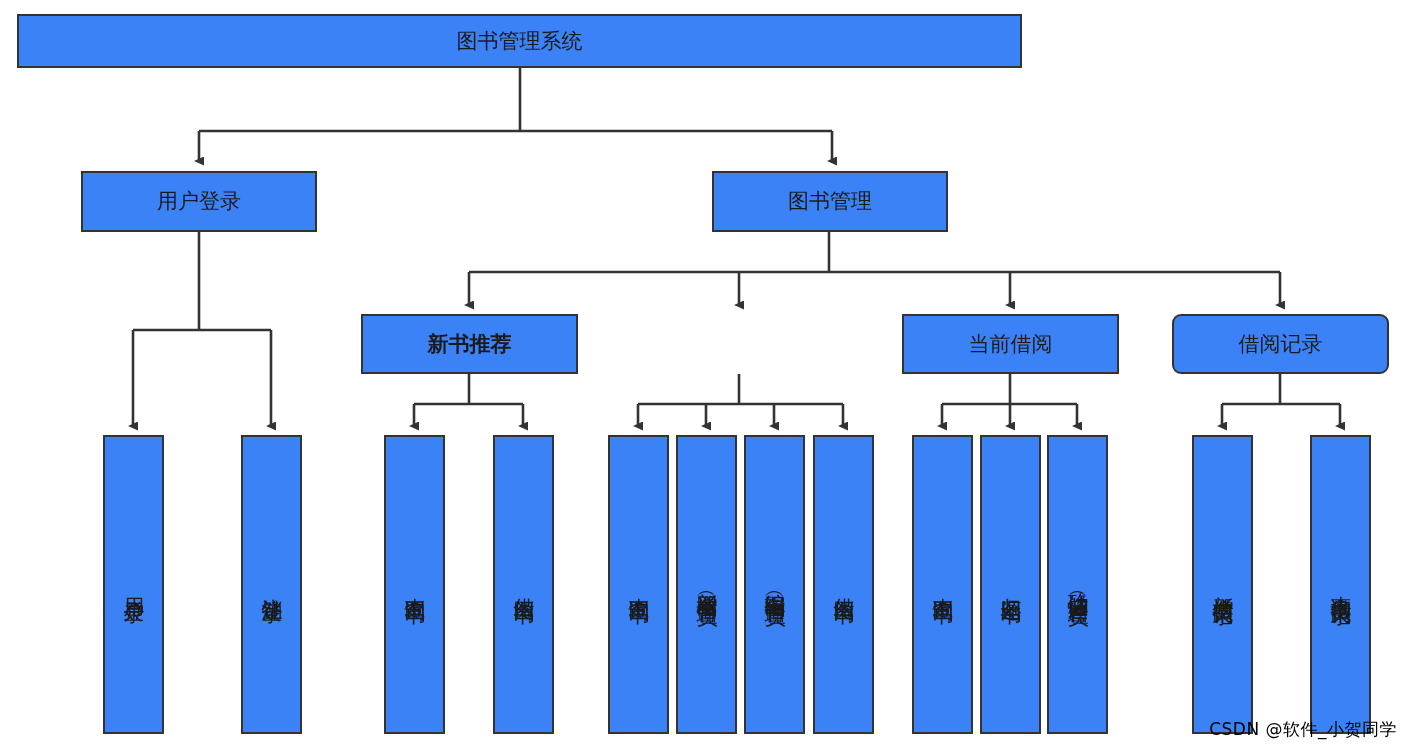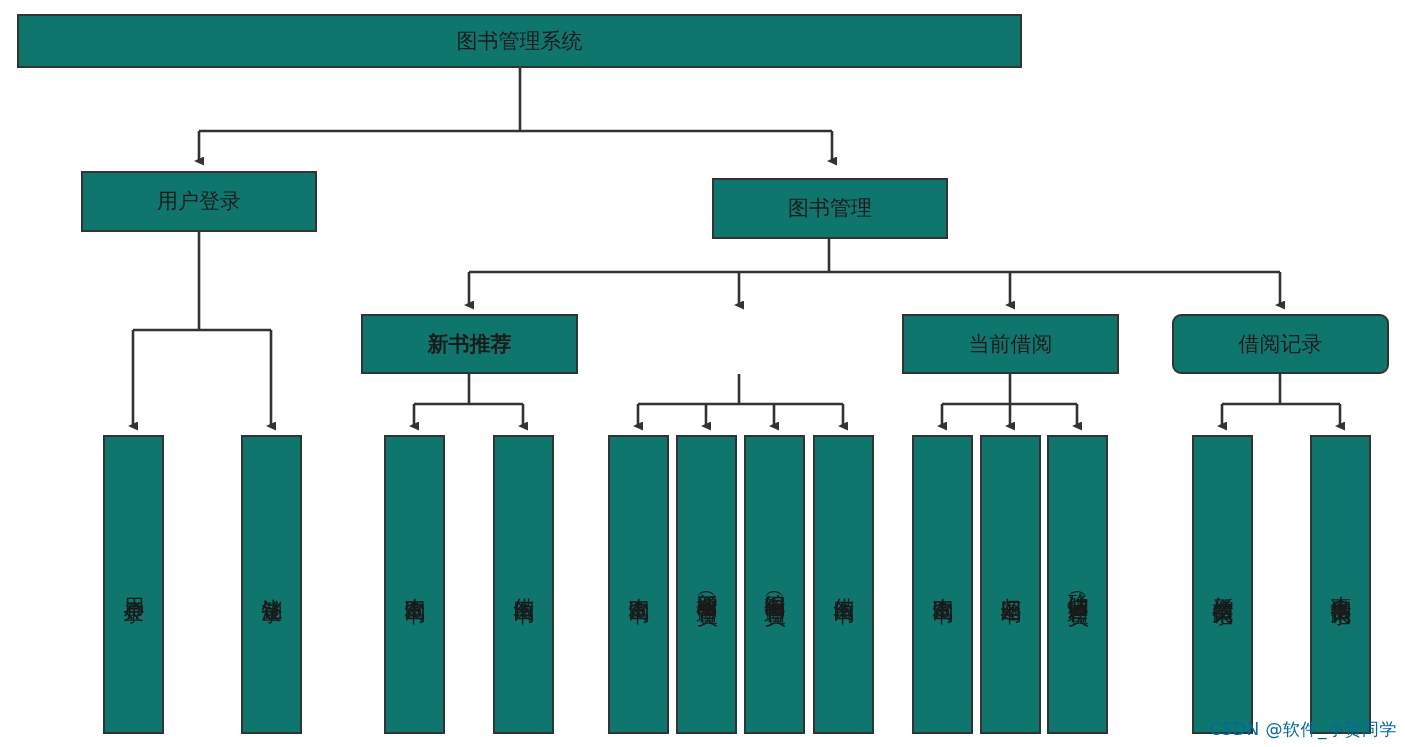--- a/index.html
+++ b/index.html
@@ -21,21 +21,21 @@
     position: absolute;
     left: 0;
     top: 0;
     width: 1405px;
     height: 747px;
   }
   .node {
     position: absolute;
     box-sizing: border-box;
     border: 2px solid #333333;
-    background: #0f766e;
+    background: #3b82f6;
     display: flex;
     align-items: center;
     justify-content: center;
     color: #1a1a1a;
   }
   .node .lbl {
     display: block;
     line-height: 1.18;
     text-align: center;
     white-space: nowrap;
@@ -52,21 +52,21 @@
     text-orientation: upright;
     font-size: 21px;
     letter-spacing: 2px;
     line-height: 1;
   }
   .watermark {
     position: absolute;
     right: 8px;
     bottom: 6px;
     font-size: 17px;
-    color: #0369a1;
+    color: #000000;
     white-space: nowrap;
     letter-spacing: 0.5px;
   }
 </style>
 </head>
 <body>
 
 <div id="canvas">
 
   <svg id="wires" viewBox="0 0 1405 747" xmlns="http://www.w3.org/2000/svg">
@@ -119,21 +119,21 @@
     </g>
   </svg>
 
   <div class="node horiz" style="left:17px; top:14px; width:1005px; height:54px;">
     <span class="lbl">图书管理系统</span>
   </div>
 
   <div class="node horiz" style="left:81px; top:171px; width:236px; height:61px;">
     <span class="lbl">用户登录</span>
   </div>
-  <div class="node horiz" style="left:712px; top:178px; width:236px; height:61px;">
+  <div class="node horiz" style="left:712px; top:171px; width:236px; height:61px;">
     <span class="lbl">图书管理</span>
   </div>
 
   <div class="node horiz" style="left:361px; top:314px; width:217px; height:60px;font-weight:bold;">
     <span class="lbl">新书推荐</span>
   </div>
   <div class="node horiz" style="left:902px; top:314px; width:217px; height:60px;">
     <span class="lbl">当前借阅</span>
   </div>
   <div class="node horiz" style="left:1172px; top:314px; width:217px; height:60px;border-radius:9px;">

